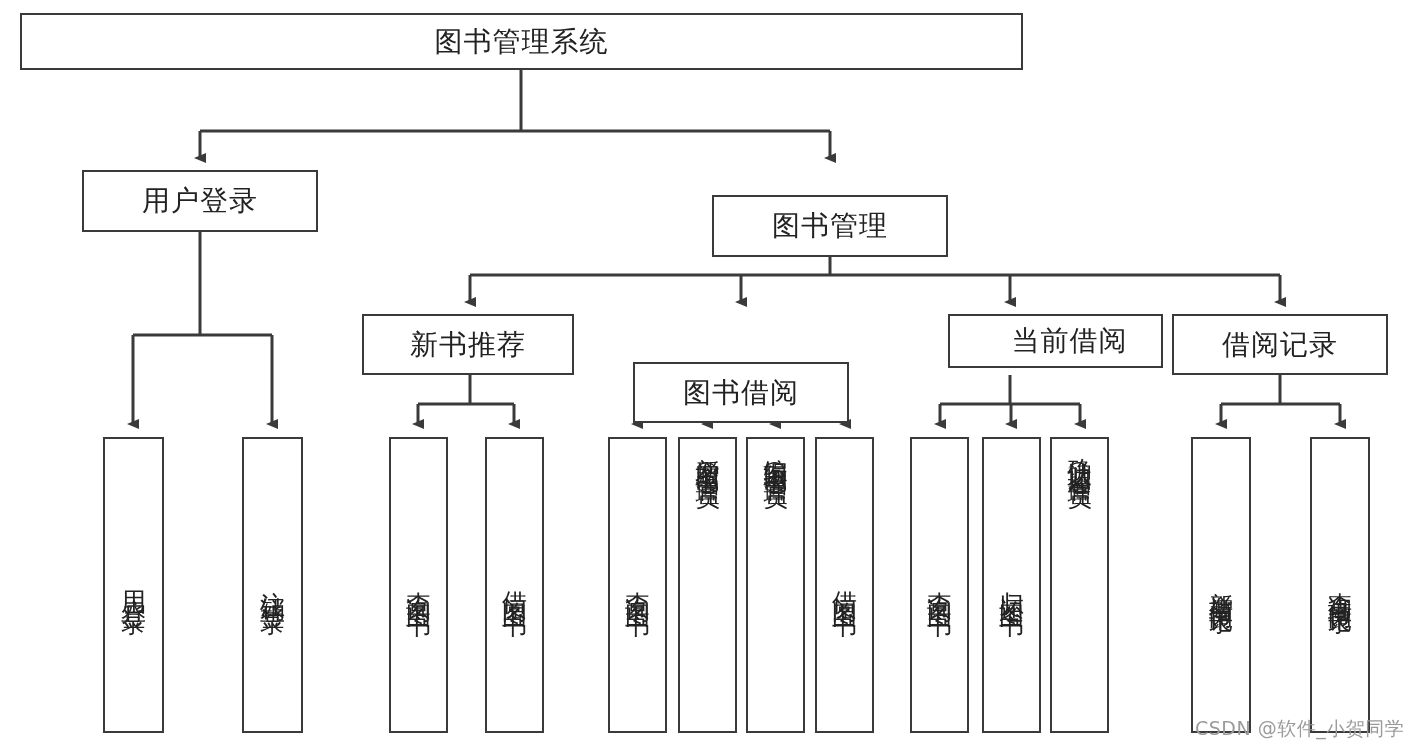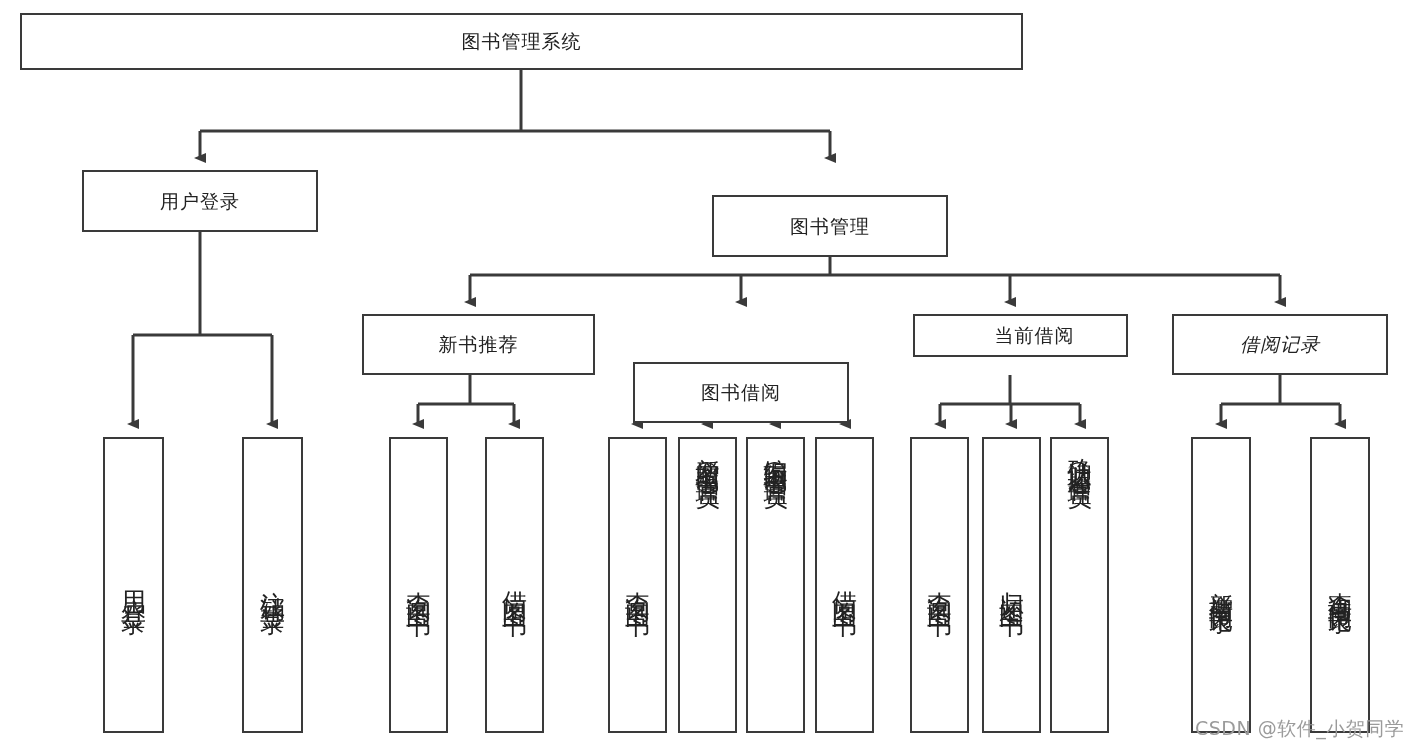--- a/index.html
+++ b/index.html
@@ -28,21 +28,21 @@
     position: absolute;
     box-sizing: border-box;
     border: 2px solid #3a3a3a;
     background: #ffffff;
     display: flex;
     align-items: center;
     justify-content: center;
     color: #222222;
   }
   .node-h {
-    font-size: 19px;
+    font-size: 28px;
     letter-spacing: 1px;
     line-height: 1.2;
   }
   .node-v {
     writing-mode: vertical-rl;
     text-orientation: upright;
     font-size: 25px;
     letter-spacing: 7px;
     line-height: 1.0;
     white-space: nowrap;
@@ -121,30 +121,30 @@
     <span>图书管理系统</span>
   </div>
 
   <div class="node node-h" style="left:82px; top:170px; width:236px; height:62px;">
     <span>用户登录</span>
   </div>
   <div class="node node-h" style="left:712px; top:170px; width:236px; height:62px;margin-top:25px;">
     <span>图书管理</span>
   </div>
 
-  <div class="node node-h" style="left:362px; top:314px; width:233px; height:61px;">
+  <div class="node node-h" style="left:362px; top:314px; width:212px; height:61px;">
     <span>新书推荐</span>
   </div>
   <div class="node node-h" style="left:633px; top:314px; width:216px; height:61px;margin-top:48px;">
     <span>图书借阅</span>
   </div>
-  <div class="node node-h" style="left:913px; top:314px; width:215px; height:43px;padding-left:28px;">
+  <div class="node node-h" style="left:948px; top:314px; width:215px; height:54px;padding-left:28px;">
     <span>当前借阅</span>
   </div>
-  <div class="node node-h" style="left:1172px; top:314px; width:216px; height:61px;font-style:italic;">
+  <div class="node node-h" style="left:1172px; top:314px; width:216px; height:61px;">
     <span>借阅记录</span>
   </div>
 
   <div class="node" style="left:103px; top:437px; width:61px; height:296px;">
     <span class="node-v">用户登录</span>
   </div>
   <div class="node" style="left:242px; top:437px; width:61px; height:296px;">
     <span class="node-v">注销登录</span>
   </div>
   <div class="node" style="left:389px; top:437px; width:59px; height:296px;">

